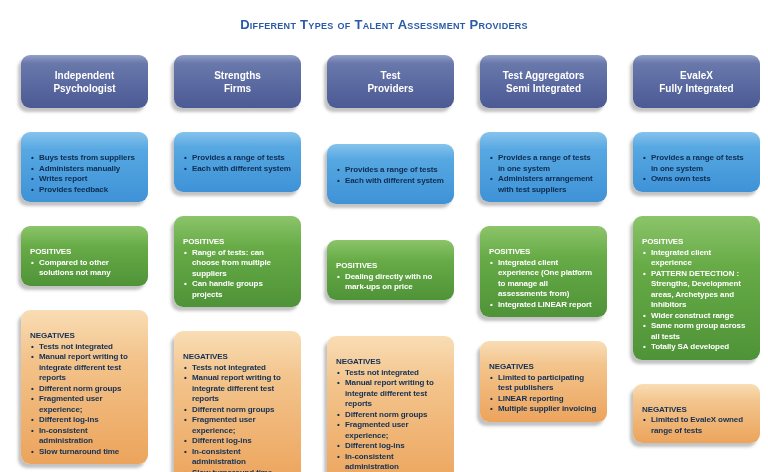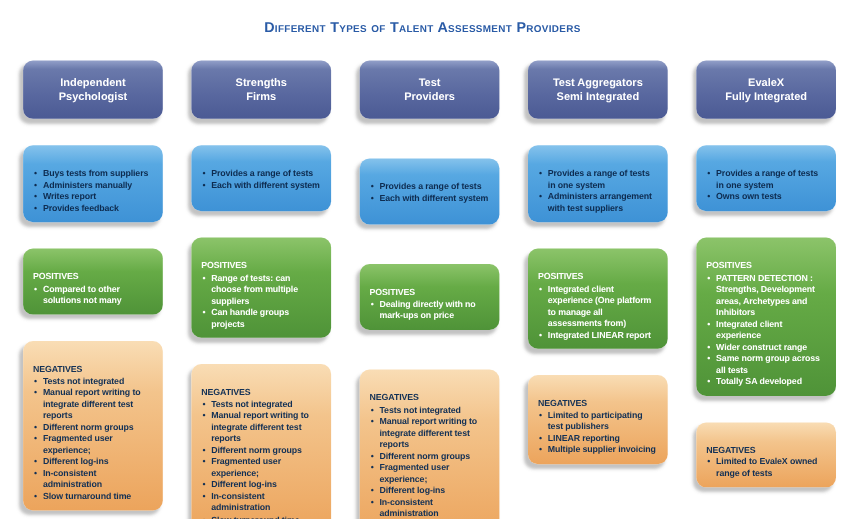--- a/index.html
+++ b/index.html
@@ -223,22 +223,22 @@
         </div>
     <div class="box body-box blue-box">
       <ul class="bullets">
             <li>Provides a range of tests in one system</li>
             <li>Owns own tests</li>
           </ul>
     </div>
     <div class="box body-box green-box">
       <div class="box-heading">POSITIVES</div>
       <ul class="bullets">
+            <li>Integrated client experience</li>
             <li>PATTERN DETECTION : Strengths, Development areas, Archetypes and Inhibitors</li>
-            <li>Integrated client experience</li>
             <li>Wider construct range</li>
             <li>Same norm group across all tests</li>
             <li>Totally SA developed</li>
           </ul>
     </div>
     <div class="box body-box orange-box">
       <div class="box-heading">NEGATIVES</div>
       <ul class="bullets">
             <li>Limited to EvaleX owned range of tests</li>
           </ul>

